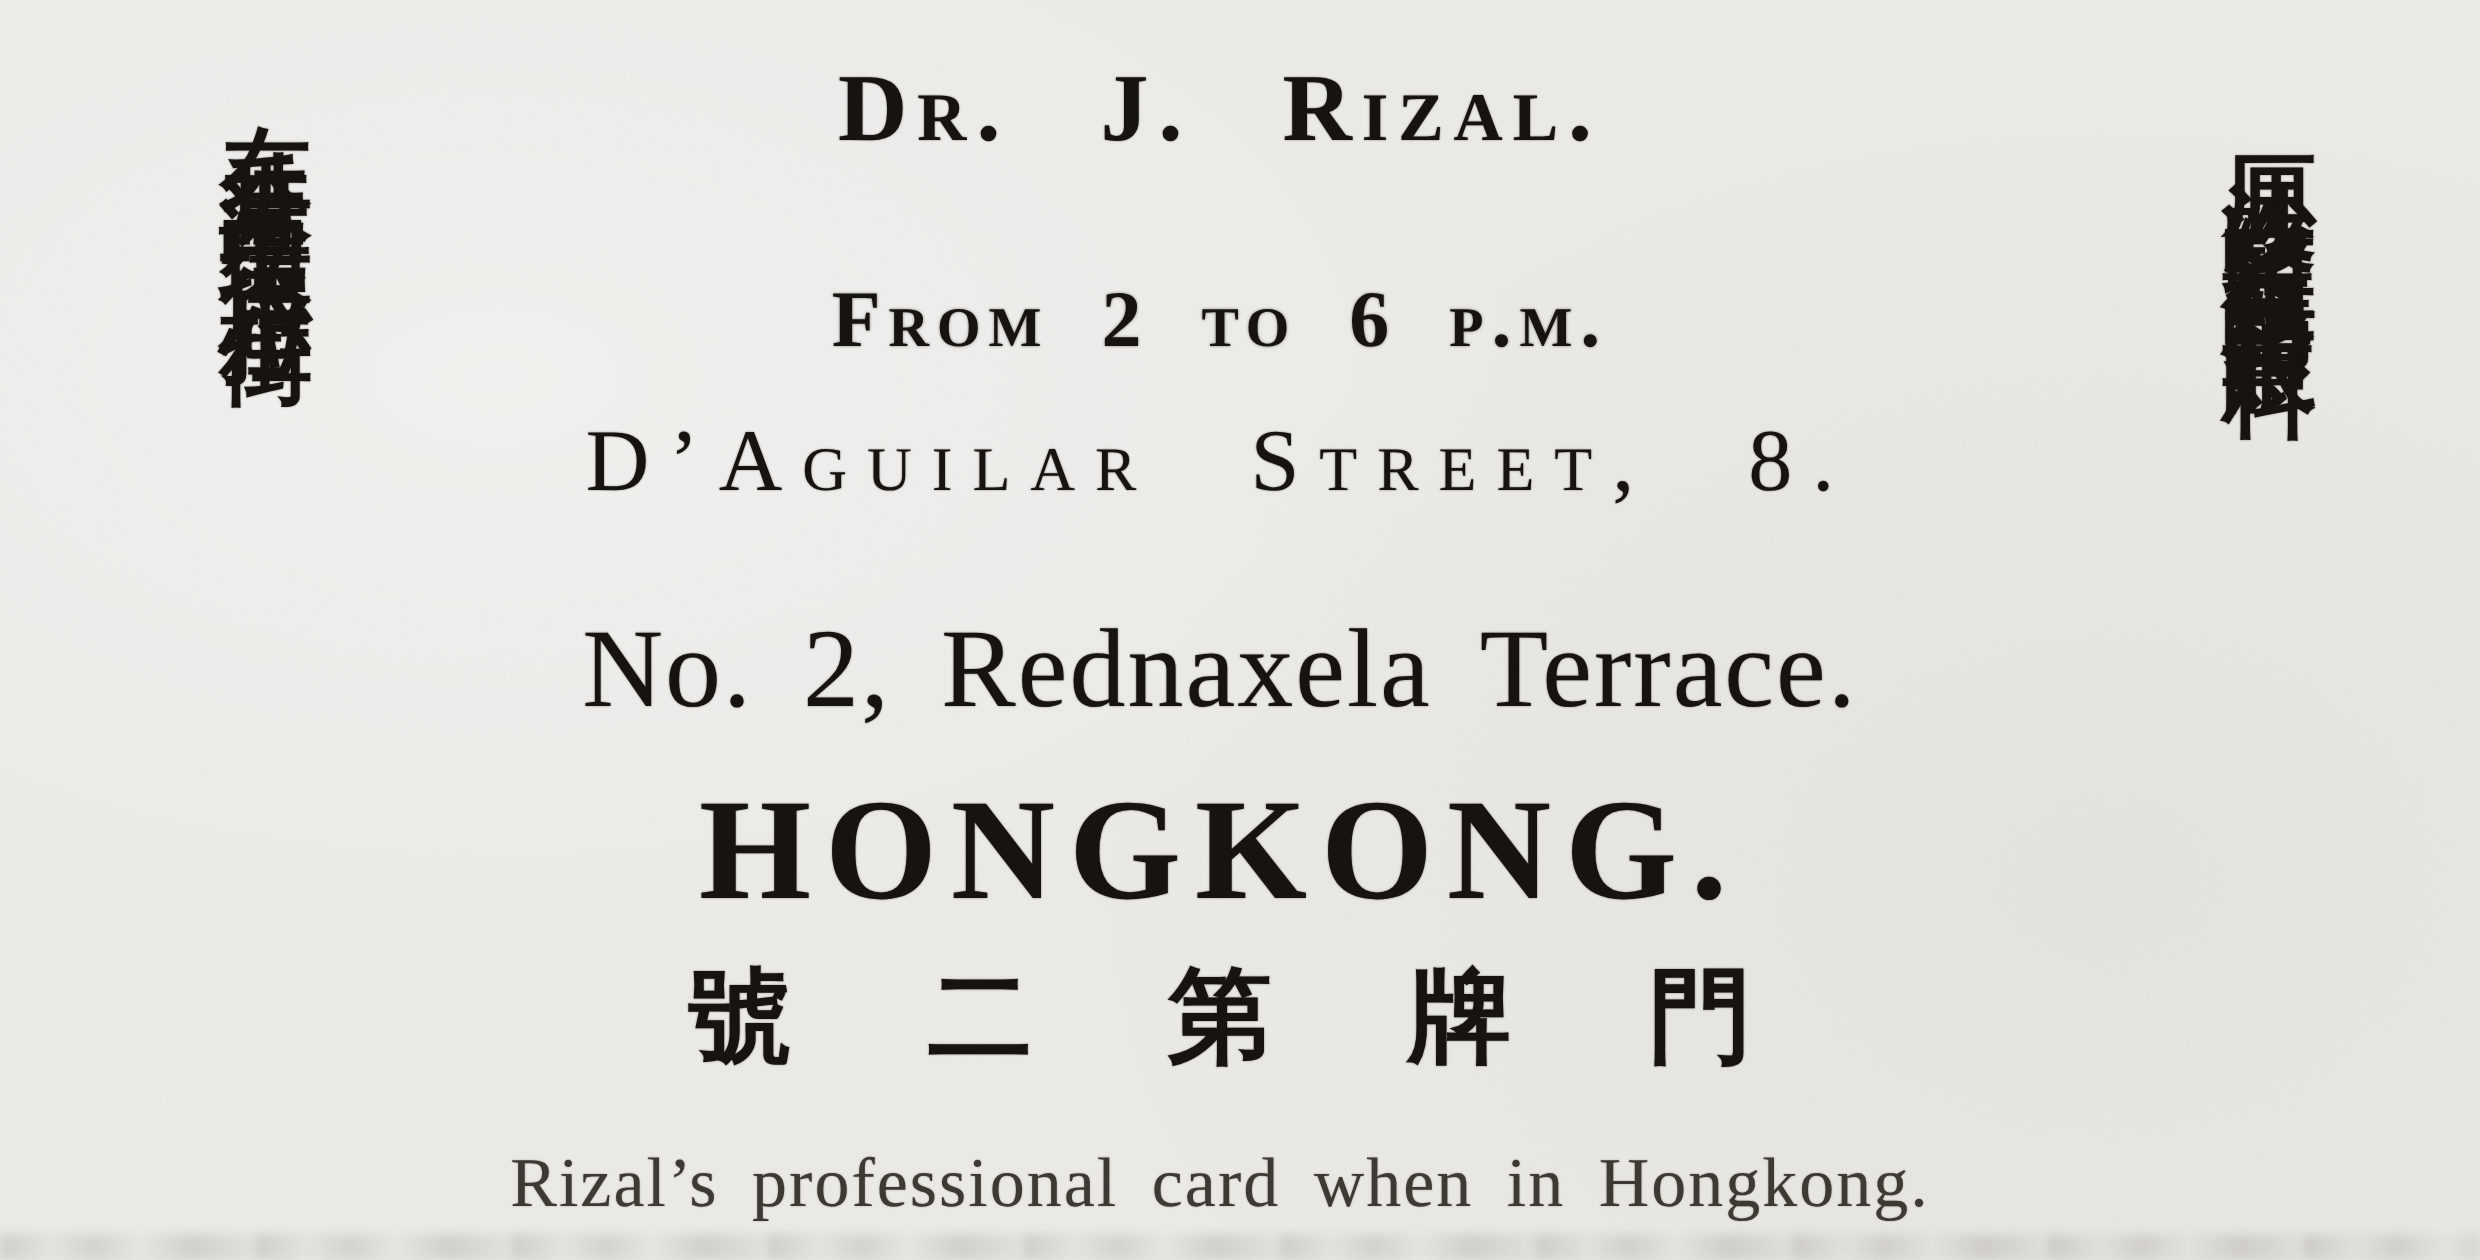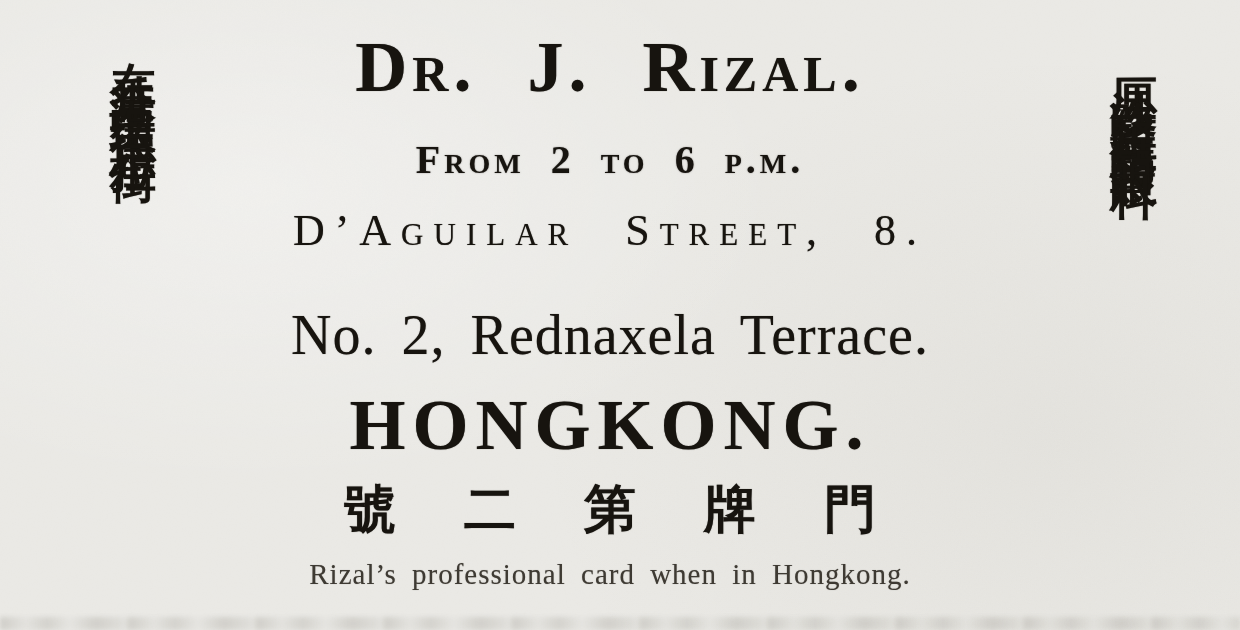--- a/index.html
+++ b/index.html
@@ -26,21 +26,21 @@
   
   .v-col{
     writing-mode:vertical-rl;text-orientation:upright;
     font-weight:700;
   }
   .v-left{left:110px;top:26px;font-size:46px;letter-spacing:12px;}
   .v-right{left:1110px;top:40px;font-size:47px;letter-spacing:12px;}
   
   .c{left:610px;transform:translateX(-50%);}
   .name-line{
-    top:31px;font-size:72px;font-weight:700;
+    top:31px;font-size:48px;font-weight:700;
     font-variant:small-caps;letter-spacing:5px;word-spacing:28px;
   }
   .hours-line{
     top:140px;font-size:40px;font-weight:700;
     font-variant:small-caps;letter-spacing:4px;word-spacing:12px;
     text-shadow:0 0 1.5px rgba(23,20,15,.5);
   }
   .street-line{
     top:209px;font-size:44px;font-weight:400;
     font-variant:small-caps;letter-spacing:10px;word-spacing:26px;
@@ -49,21 +49,21 @@
     top:307px;font-size:56px;font-weight:500;
     letter-spacing:1px;word-spacing:10px;
   }
   .city-line{
     top:389px;font-size:72px;font-weight:700;letter-spacing:7px;
   }
   .cn-row{
     top:484px;left:644px;font-size:52px;font-weight:700;letter-spacing:68px;
   }
   .caption{
-    top:560px;font-size:29px;color:#3e3a33;
+    top:574px;font-size:35px;color:#3e3a33;
     letter-spacing:1px;word-spacing:7px;
     text-shadow:0 0 1px rgba(62,58,51,.4);
   }
   
   .bottom-crop{
     position:absolute;left:0;bottom:0;width:1240px;height:13px;
     background:repeating-linear-gradient(90deg,
       rgba(74,68,58,.22) 0px, rgba(74,68,58,.05) 26px,
       rgba(74,68,58,.18) 47px, rgba(74,68,58,.03) 70px,
       rgba(74,68,58,.20) 96px, rgba(74,68,58,.06) 128px);

